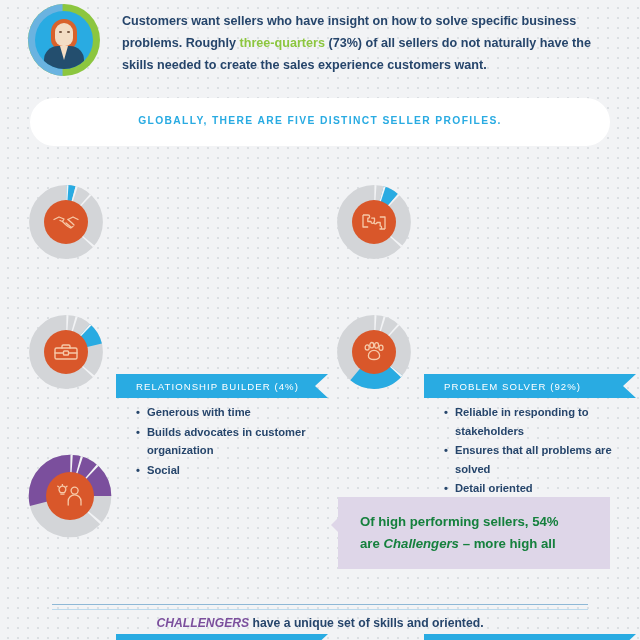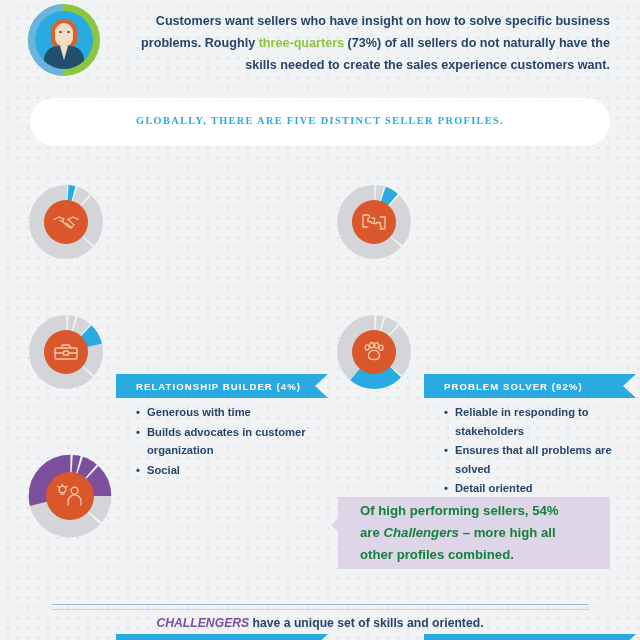--- a/index.html
+++ b/index.html
@@ -18,21 +18,21 @@
     background-image:
       radial-gradient(circle, rgba(200,205,212,0.55) 0.9px, transparent 1.1px);
     background-size:10px 10px;
     background-position:3px 3px;
   }
 
   
   .intro {
     position:absolute; left:0; top:0;
     width:640px; height:96px;
-    display:flex; align-items:flex-start;text-align:right;
+    display:flex; align-items:flex-start;
   }
   .avatar-wrap {
     position:relative;
     margin:4px 0 0 28px;
     width:72px; height:72px;
     flex:0 0 auto;
   }
   .avatar-ring {
     position:absolute; inset:0;
     border-radius:50%;
@@ -94,21 +94,21 @@
   .headline {
     position:absolute; left:30px; top:98px;
     width:580px; height:48px;
     background:#ffffff;
     border-radius:24px;
     display:flex; flex-direction:column;
     align-items:center; justify-content:center;
   }
   .headline .l1 {
     font-size:10.3px; letter-spacing:1.35px; font-weight:700;
-    color:#29abe2; margin-bottom:3px;font-family:Liberation Serif, serif;
+    color:#29abe2; margin-bottom:3px;
   }
   .headline .l2 {
     font-size:13.4px; letter-spacing:1.5px; font-weight:700;
     background:linear-gradient(90deg,#8a5fa8 0%,#7f6bb2 16%,#5a90c9 38%,#35a8df 58%,#29abe2 100%);
     -webkit-background-clip:text; background-clip:text;
     -webkit-text-fill-color:transparent; color:#35a8df;
   }
 
   
   .card { position:absolute; }
@@ -131,21 +131,21 @@
 
   .ribbon {
     position:absolute;
     height:24px;
     background:#29abe2;
     display:flex; align-items:center;
     clip-path:polygon(0 0, 100% 0, calc(100% - 13px) 50%, 100% 100%, 0 100%);
     padding-left:20px;
   }
   .ribbon-label {
-    font-size:9.6px; letter-spacing:1.05px; font-weight:700;
+    font-size:9.6px; letter-spacing:1.05px; font-weight:400;
     color:#ffffff; white-space:nowrap;
   }
 
   .bullets {
     position:absolute;
     list-style:none;
   }
   .bullets li {
     position:relative;
     font-size:11.2px; line-height:18.5px;
@@ -363,21 +363,20 @@
       </div>
     </div>
 
   </div>
 
 
   <div class="callout">
     <div class="callout-text">
       <span>Of high performing sellers, 54%</span><br>
       <span>are </span><i>Challengers</i><span> – more high all</span><br>
-      <span>other profiles combined.</span>
     </div>
   </div>
 
   <div class="rule-top"></div>
   <div class="rule-bottom"></div>
   <p class="footer-text">
     <i>CHALLENGERS</i><span> have a unique set of skills and oriented.</span>
   </p>
 
 </div>

